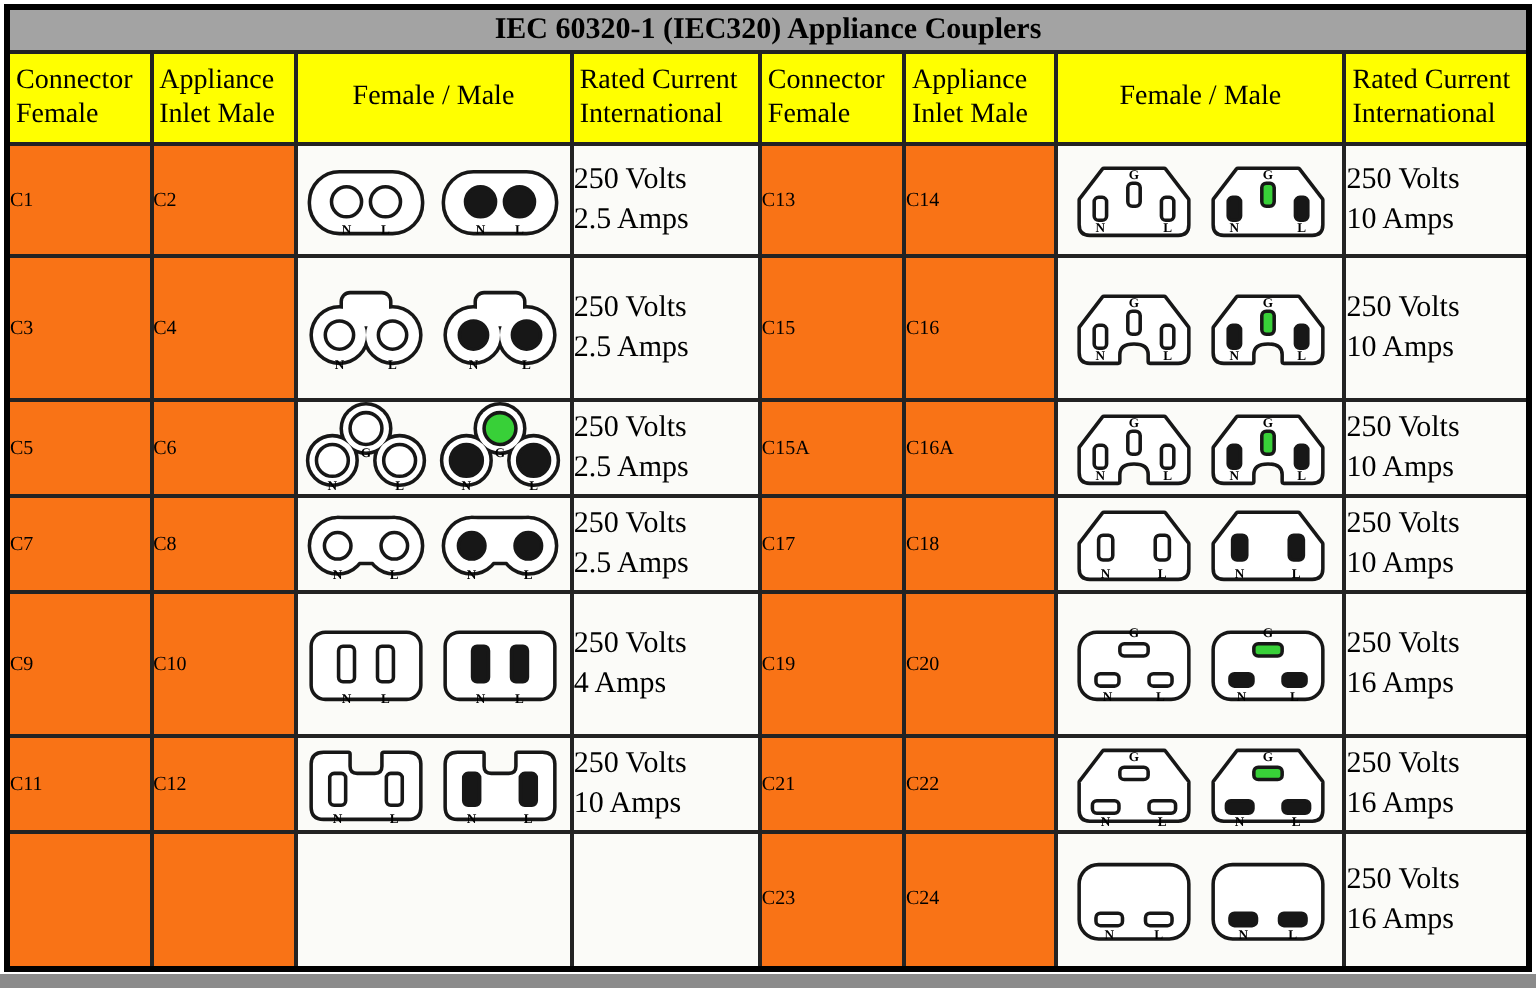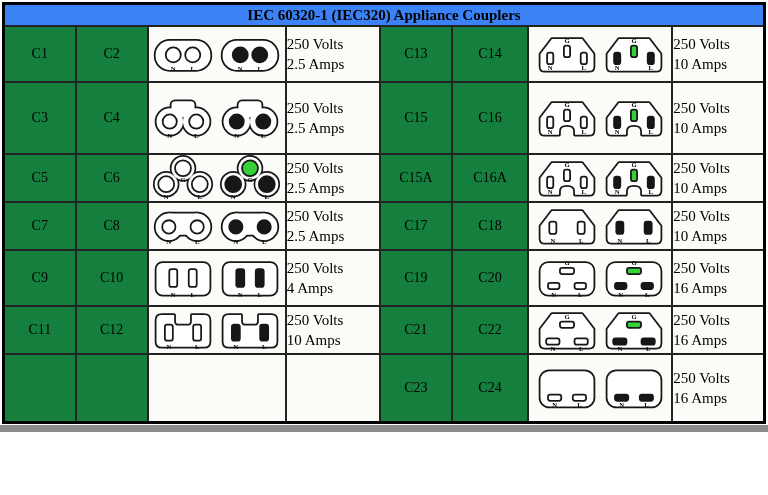--- a/index.html
+++ b/index.html
@@ -3,24 +3,24 @@
 <meta charset="utf-8">
 <style>
   html,body{margin:0;padding:0;}
   body{
     width:768px;height:495px;overflow:hidden;background:#ffffff;
     font-family:"Liberation Serif","DejaVu Serif",serif;color:#000;
   }
   .wrap{padding:2px 2px 0 2px;}
   table{border-collapse:collapse;table-layout:fixed;width:764px;border:3px solid #000;background:#fbfbf8;}
   td{border:2px solid #232323;padding:0;overflow:hidden;vertical-align:middle;}
-  .title-cell{background:#3b82f6;text-align:center;font-weight:bold;font-size:15px;height:20px;}
+  .title-cell{background:#a3a3a3;text-align:center;font-weight:bold;font-size:15px;height:20px;}
   .hdr{background:#ffff00;font-size:14px;line-height:1.22;padding:1px 1px 1px 3px;height:42px;text-align:left;}
   .hdr.center{text-align:center;padding-left:1px;}
-  .clabel{background:#15803d;text-align:center;font-size:14px;}
+  .clabel{background:#f97316;text-align:left;font-size:10px;}
   .diagram{background:#fbfbf8;text-align:center;}
   .pair{display:flex;justify-content:center;align-items:center;gap:3px;}
   .rated{background:#fbfbf8;text-align:left;font-size:15px;line-height:1.35;}
   .bottom-strip{height:7px;background:#8b8b8b;margin-top:1px;}
 </style>
 </head>
 <body>
 
 <div class="wrap">
   <table>
@@ -31,20 +31,30 @@
         <col style="width:94px">
       <col style="width:72px">
         <col style="width:76px">
         <col style="width:144px">
         <col style="width:92px">
     </colgroup>
     <thead>
       <tr style="height:20px">
         <td class="title-cell" colspan="8">IEC 60320-1 (IEC320) Appliance Couplers</td>
       </tr>
+      <tr id="header-row" style="height:42px">
+          <td class="hdr">Connector Female</td>
+          <td class="hdr">Appliance Inlet Male</td>
+          <td class="hdr center">Female / Male</td>
+          <td class="hdr">Rated Current International</td>
+          <td class="hdr">Connector Female</td>
+          <td class="hdr">Appliance Inlet Male</td>
+          <td class="hdr center">Female / Male</td>
+          <td class="hdr">Rated Current International</td>
+        </tr>
     </thead>
     <tbody id="rows">
         <tr style="height: 56px;">
           <td class="clabel">C1</td>
           <td class="clabel">C2</td>
           <td class="diagram">
             <div class="pair">
               <svg viewBox="0 0 72 52" width="64" height="46">
                 <g fill="none" stroke="#171717" stroke-width="4" stroke-linejoin="round">
                   <rect x="5" y="11" width="62" height="33" rx="16" ry="16"></rect>
@@ -353,21 +363,21 @@
                 <rect x="48" y="21" width="8" height="14" rx="2.5" fill="#171717" stroke="#171717" stroke-width="2"></rect>
                 <text x="52" y="45" text-anchor="middle" font-size="7.5" font-weight="bold" font-family="'Liberation Serif',serif" fill="#000">L</text>
               </svg>
             </div>
           </td>
           <td class="rated">
             <div class="">250 Volts</div>
             <div class="">10 Amps</div>
           </td>
         </tr>
-        <tr style="height: 56px;">
+        <tr style="height: 72px;">
           <td class="clabel">C9</td>
           <td class="clabel">C10</td>
           <td class="diagram">
             <div class="pair">
               <svg viewBox="0 0 72 52" width="64" height="46">
                 <g fill="none" stroke="#171717" stroke-width="4" stroke-linejoin="round">
                   <rect x="6" y="9" width="60" height="36" rx="7" ry="7"></rect>
                 </g>
                 <g fill="#ffffff" stroke="none">
                   <rect x="6" y="9" width="60" height="36" rx="7" ry="7"></rect>

